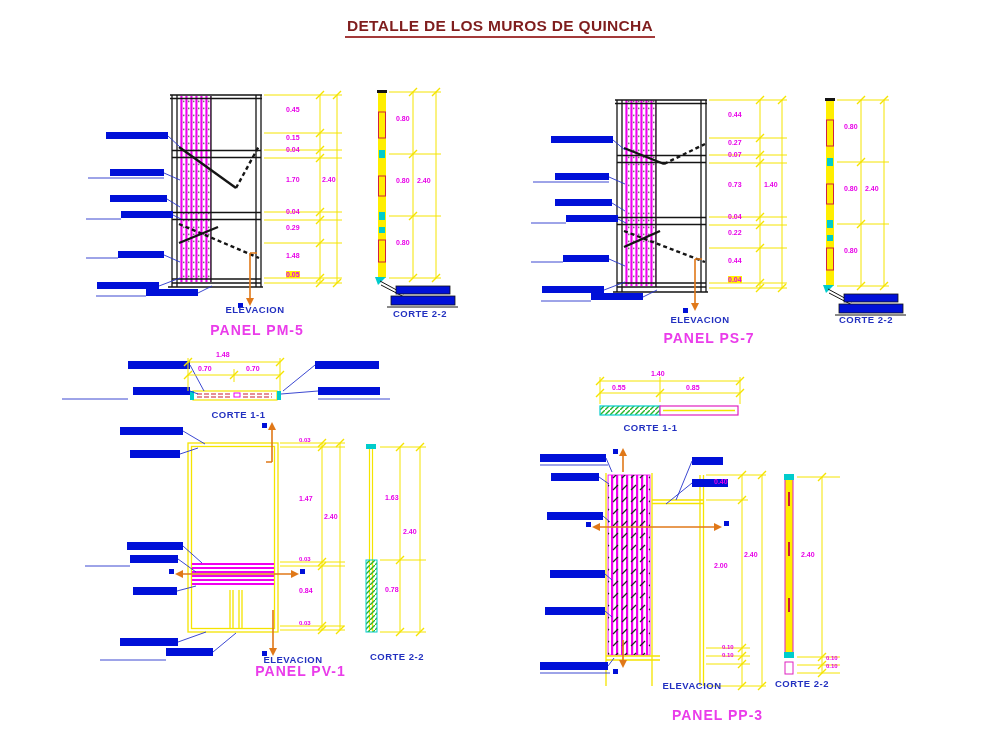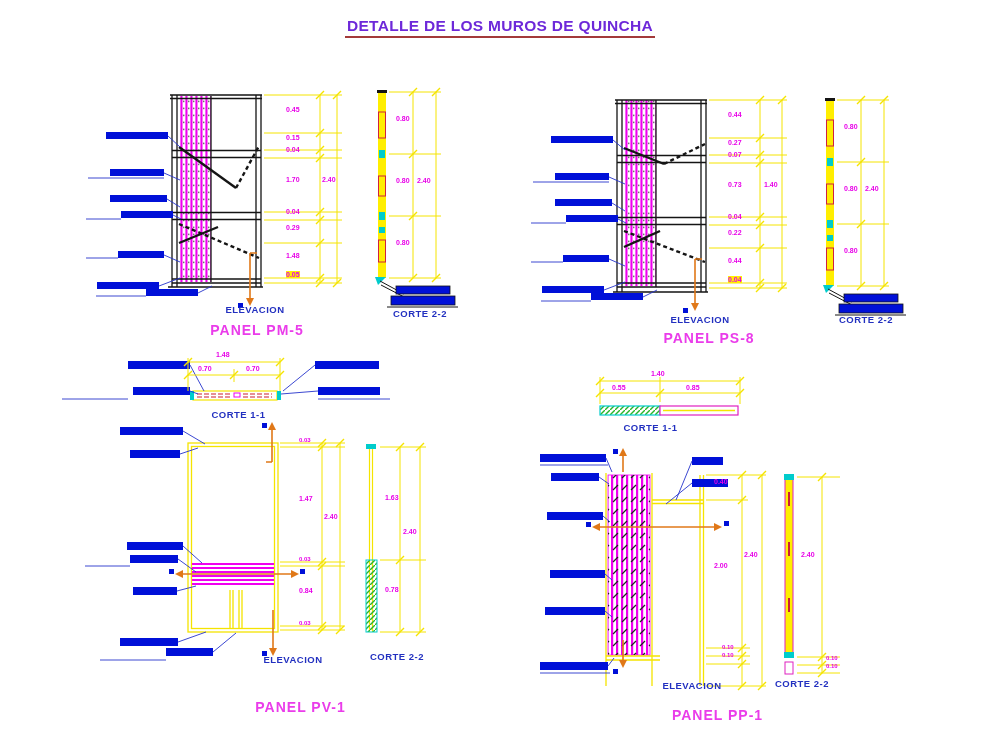--- a/index.html
+++ b/index.html
@@ -7,21 +7,21 @@
           font-family:"Liberation Sans",sans-serif}
   #cad{position:absolute;left:0;top:0}
   .dim{position:absolute;font:700 7px/1 "Liberation Sans",sans-serif;color:#e800e8;white-space:nowrap}
   .dim.sm{font-size:6px}
   .dim.hl{background:#ffee00}
   .vlabel{position:absolute;font:700 9.5px/1 "Liberation Sans",sans-serif;color:#2230c0;
           text-align:center;letter-spacing:.5px;white-space:nowrap}
   .ptitle{position:absolute;font:700 14px/1 "Liberation Sans",sans-serif;color:#ea3cea;
           text-align:center;letter-spacing:1px;white-space:nowrap}
   .title-wrap{position:absolute;top:16px;left:0;width:100%;text-align:center}
-  .title{display:inline-block;font:700 15.5px/1.3 "Liberation Sans",sans-serif;color:#6d28d9;
+  .title{display:inline-block;font:700 15.5px/1.3 "Liberation Sans",sans-serif;color:#7f1d1d;
          border-bottom:2px solid #a33a3a;letter-spacing:.3px;padding:0 2px}
 </style>
 </head>
 <body>
 
 <div id="canvas">
 
   <svg id="cad" width="1000" height="751" viewBox="0 0 1000 751" xmlns="http://www.w3.org/2000/svg">
     <defs>
       <pattern id="pQuincha" width="5" height="7" patternUnits="userSpaceOnUse">
@@ -337,48 +337,48 @@
   <span class="dim" style="left:728px;top:213px">0.04</span>
   <span class="dim" style="left:728px;top:229px">0.22</span>
   <span class="dim" style="left:728px;top:257px">0.44</span>
   <span class="dim hl" style="left:728px;top:276px">0.04</span>
   <span class="dim" style="left:844px;top:123px">0.80</span>
   <span class="dim" style="left:844px;top:185px">0.80</span>
   <span class="dim" style="left:865px;top:185px">2.40</span>
   <span class="dim" style="left:844px;top:247px">0.80</span>
   <span class="vlabel" style="left:650px;top:315px;width:100px">ELEVACION</span>
   <span class="vlabel" style="left:824px;top:315px;width:84px">CORTE 2-2</span>
-  <span class="ptitle" style="left:648px;top:331px;width:122px">PANEL PS-8</span>
+  <span class="ptitle" style="left:648px;top:331px;width:122px">PANEL PS-7</span>
 
   <span class="dim" style="left:216px;top:351px">1.48</span>
   <span class="dim" style="left:198px;top:365px">0.70</span>
   <span class="dim" style="left:246px;top:365px">0.70</span>
   <span class="vlabel" style="left:186px;top:410px;width:105px">CORTE 1-1</span>
   <span class="dim sm" style="left:299px;top:437px">0.03</span>
   <span class="dim" style="left:299px;top:495px">1.47</span>
   <span class="dim sm" style="left:299px;top:556px">0.03</span>
   <span class="dim" style="left:299px;top:587px">0.84</span>
   <span class="dim sm" style="left:299px;top:620px">0.03</span>
   <span class="dim" style="left:324px;top:513px">2.40</span>
   <span class="dim" style="left:385px;top:494px">1.63</span>
   <span class="dim" style="left:385px;top:586px">0.78</span>
   <span class="dim" style="left:403px;top:528px">2.40</span>
   <span class="vlabel" style="left:243px;top:655px;width:100px">ELEVACION</span>
   <span class="vlabel" style="left:352px;top:652px;width:90px">CORTE 2-2</span>
-  <span class="ptitle" style="left:238px;top:700px;width:125px">PANEL PV-1</span>
+  <span class="ptitle" style="left:238px;top:664px;width:125px">PANEL PV-1</span>
 
   <span class="dim" style="left:651px;top:370px">1.40</span>
   <span class="dim" style="left:612px;top:384px">0.55</span>
   <span class="dim" style="left:686px;top:384px">0.85</span>
   <span class="vlabel" style="left:598px;top:423px;width:105px">CORTE 1-1</span>
   <span class="dim" style="left:714px;top:478px">0.40</span>
   <span class="dim" style="left:714px;top:562px">2.00</span>
   <span class="dim sm" style="left:722px;top:644px">0.10</span>
   <span class="dim sm" style="left:722px;top:652px">0.10</span>
   <span class="dim" style="left:744px;top:551px">2.40</span>
   <span class="dim" style="left:801px;top:551px">2.40</span>
   <span class="dim sm" style="left:826px;top:655px">0.10</span>
   <span class="dim sm" style="left:826px;top:663px">0.10</span>
   <span class="vlabel" style="left:642px;top:681px;width:100px">ELEVACION</span>
   <span class="vlabel" style="left:757px;top:679px;width:90px">CORTE 2-2</span>
-  <span class="ptitle" style="left:650px;top:708px;width:135px">PANEL PP-1</span>
+  <span class="ptitle" style="left:650px;top:708px;width:135px">PANEL PP-3</span>
 
 </div>
 
 </body></html>

